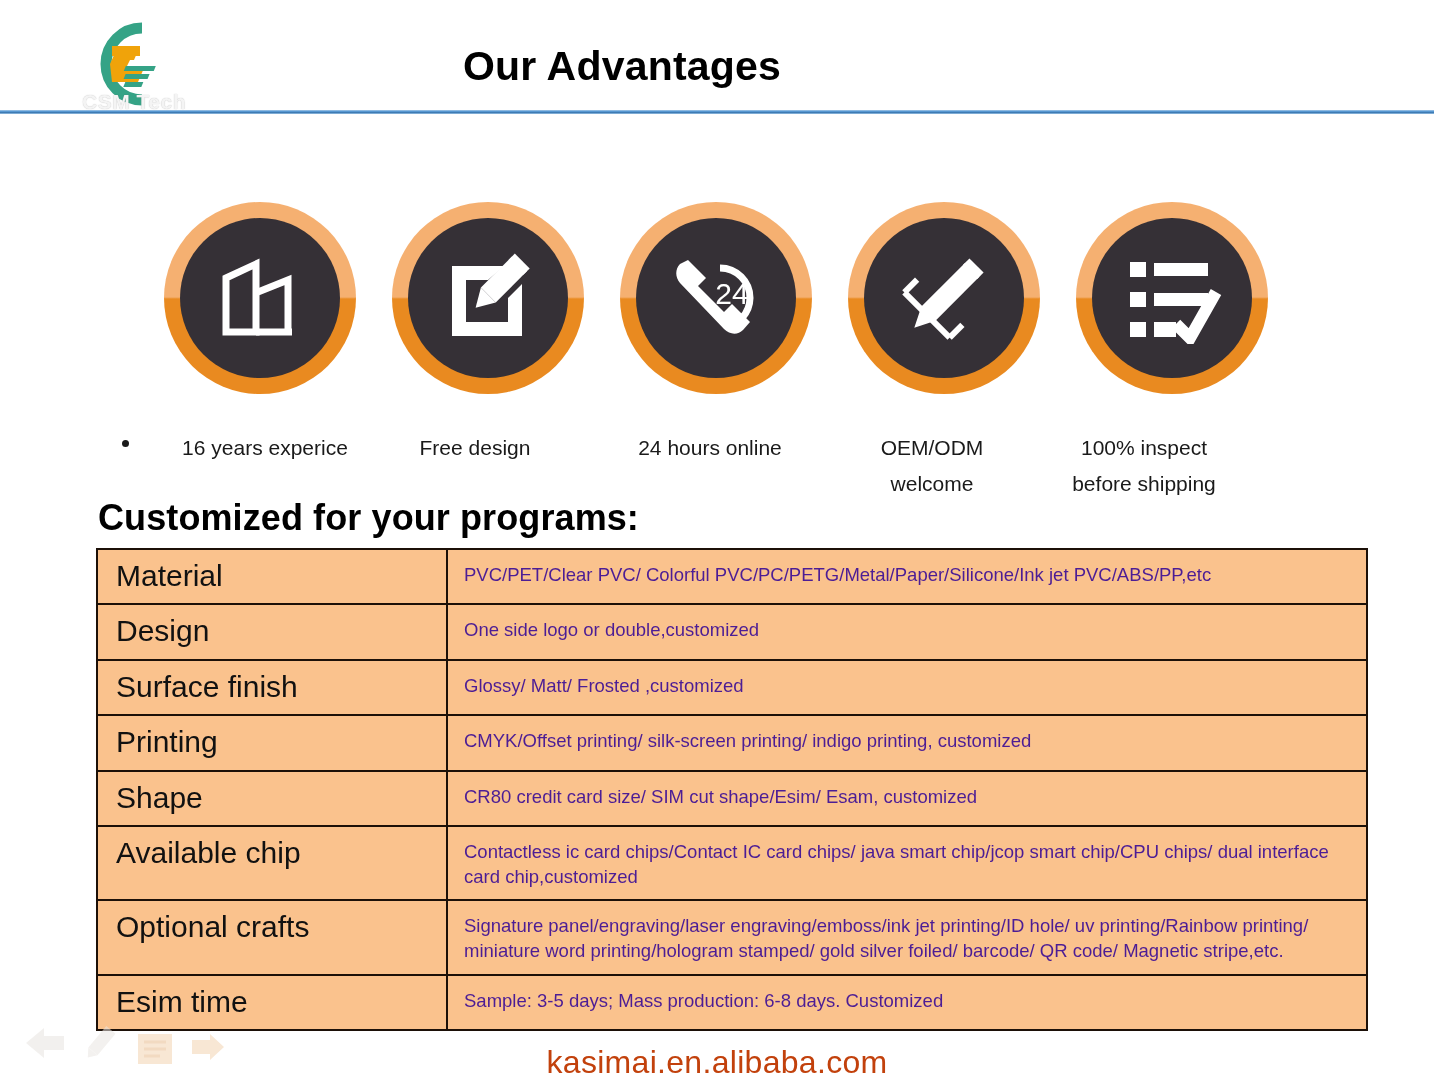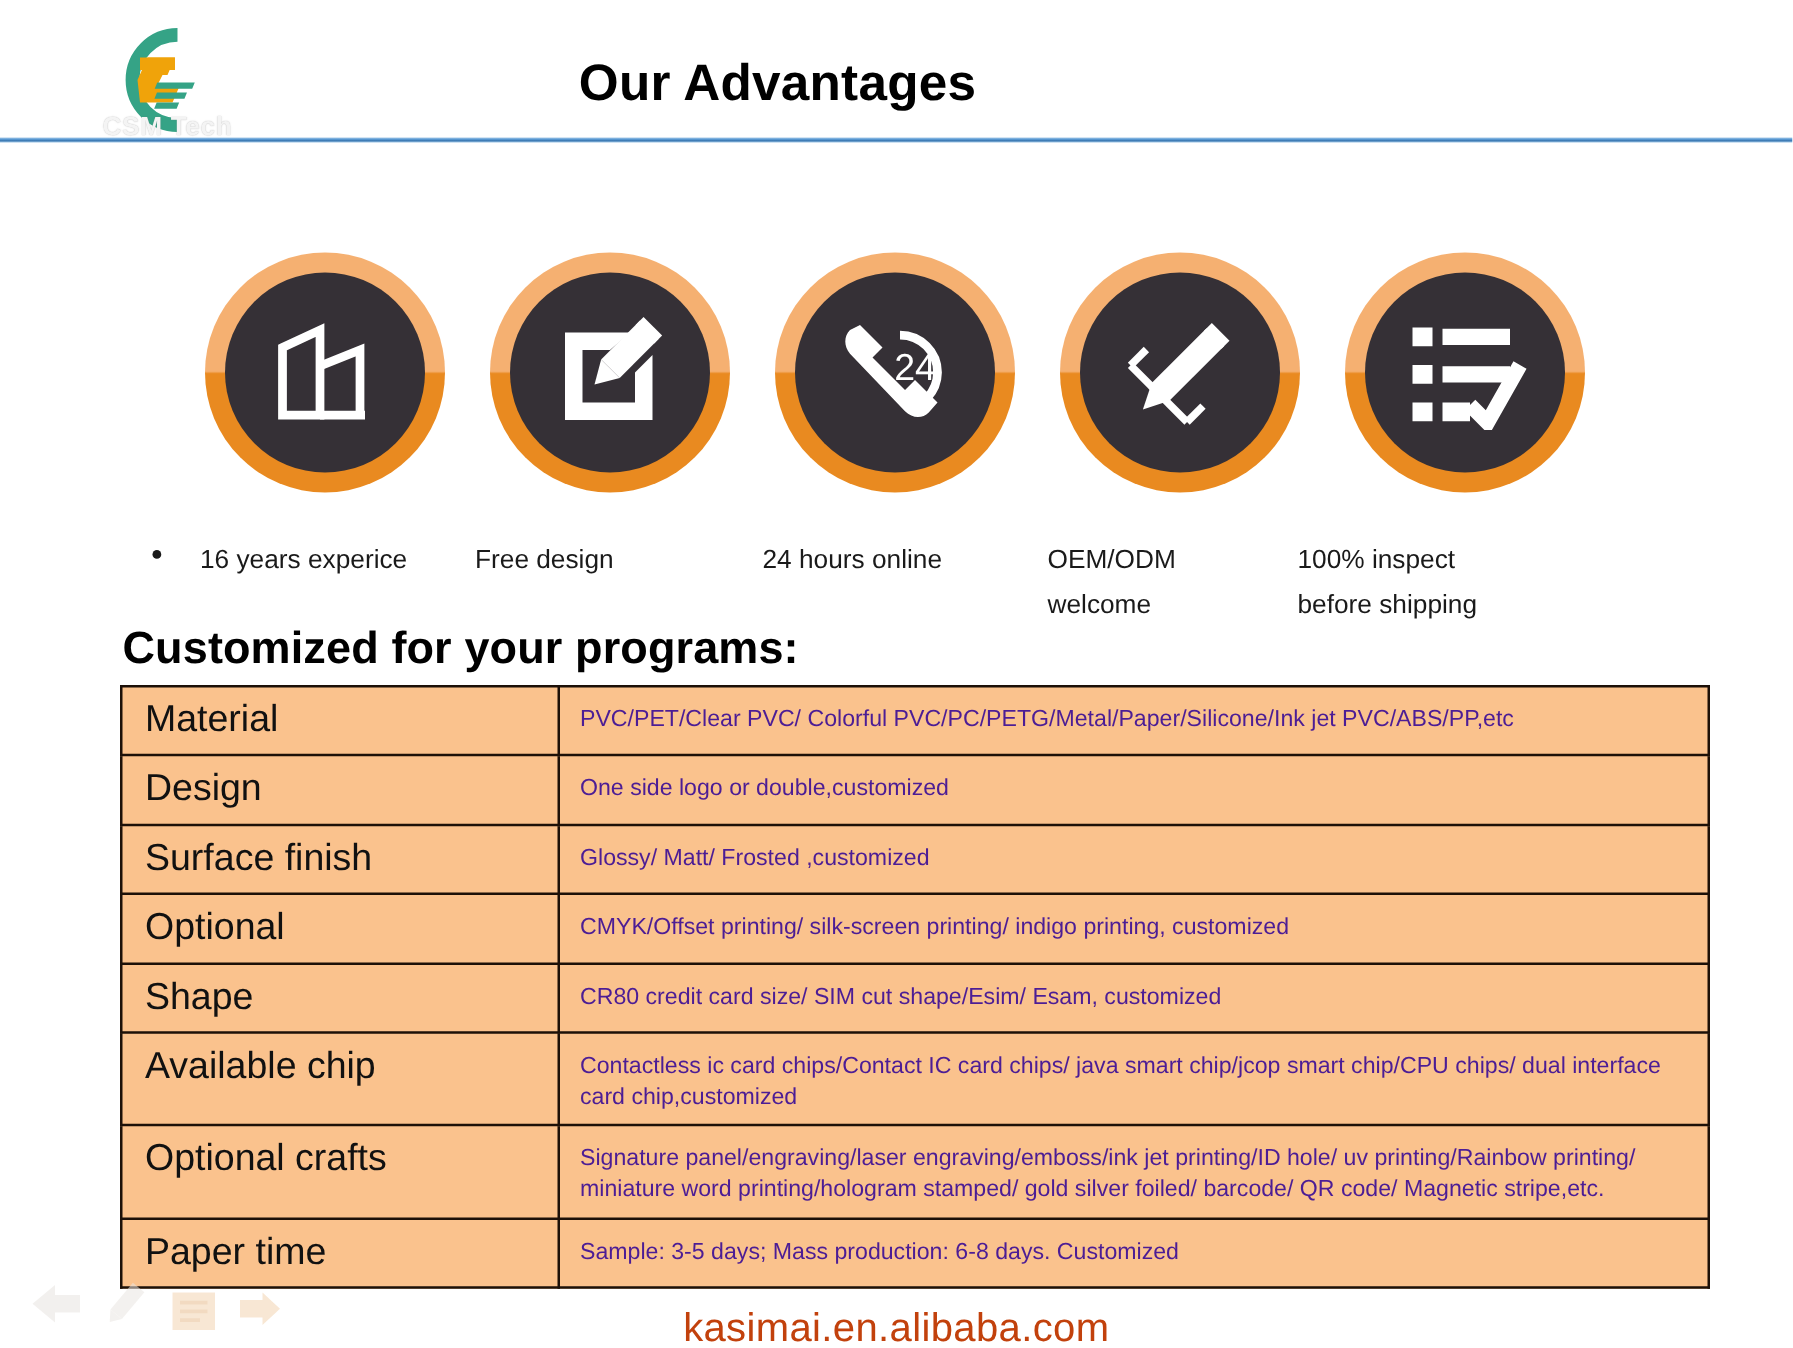--- a/index.html
+++ b/index.html
@@ -63,20 +63,21 @@
   .badge .inner svg{display:block;}
 
   
   #captions{
     position:absolute;left:0;top:430px;width:1434px;height:76px;
   }
   .caption{
     position:absolute;top:0;
     font-size:21px;line-height:36px;
     color:#1a1a1a;
+    text-align:center;
     white-space:pre-line;
   }
   #bullet-dot{
     position:absolute;left:122px;top:10px;
     width:7px;height:7px;border-radius:50%;background:#1a1a1a;
   }
 
   
   #section-heading{
     position:absolute;left:98px;top:497px;
@@ -253,37 +254,37 @@
     </tr>
     <tr>
       <td class="k">Design</td>
       <td class="v">One side logo or double,customized</td>
     </tr>
     <tr>
       <td class="k">Surface finish</td>
       <td class="v">Glossy/ Matt/ Frosted  ,customized</td>
     </tr>
     <tr>
-      <td class="k">Optional</td>
+      <td class="k">Printing</td>
       <td class="v">CMYK/Offset printing/ silk-screen printing/ indigo printing, customized</td>
     </tr>
     <tr>
       <td class="k">Shape</td>
       <td class="v">CR80 credit card size/ SIM cut shape/Esim/ Esam, customized</td>
     </tr>
     <tr>
       <td class="k">Available chip</td>
       <td class="v">Contactless ic card chips/Contact IC card chips/ java smart chip/jcop smart chip/CPU chips/ dual interface card chip,customized</td>
     </tr>
     <tr>
       <td class="k">Optional crafts</td>
       <td class="v">Signature panel/engraving/laser engraving/emboss/ink jet printing/ID hole/ uv printing/Rainbow printing/ miniature word printing/hologram stamped/ gold silver foiled/ barcode/ QR code/ Magnetic stripe,etc.</td>
     </tr>
     <tr>
-      <td class="k">Paper time</td>
+      <td class="k">Esim time</td>
       <td class="v">Sample: 3-5 days;  Mass production: 6-8 days. Customized</td>
     </tr>
   </tbody>
 </table>
 
 <div id="wm-icons">
   <svg width="46" height="42" viewBox="0 0 46 42" style="left:0;">
     <path d="M22 6 L22 14 L42 14 L42 28 L22 28 L22 36 L4 21 Z" fill="#e9e5e1"></path>
   </svg>
   <svg width="40" height="42" viewBox="0 0 40 42" style="left:58px;">

